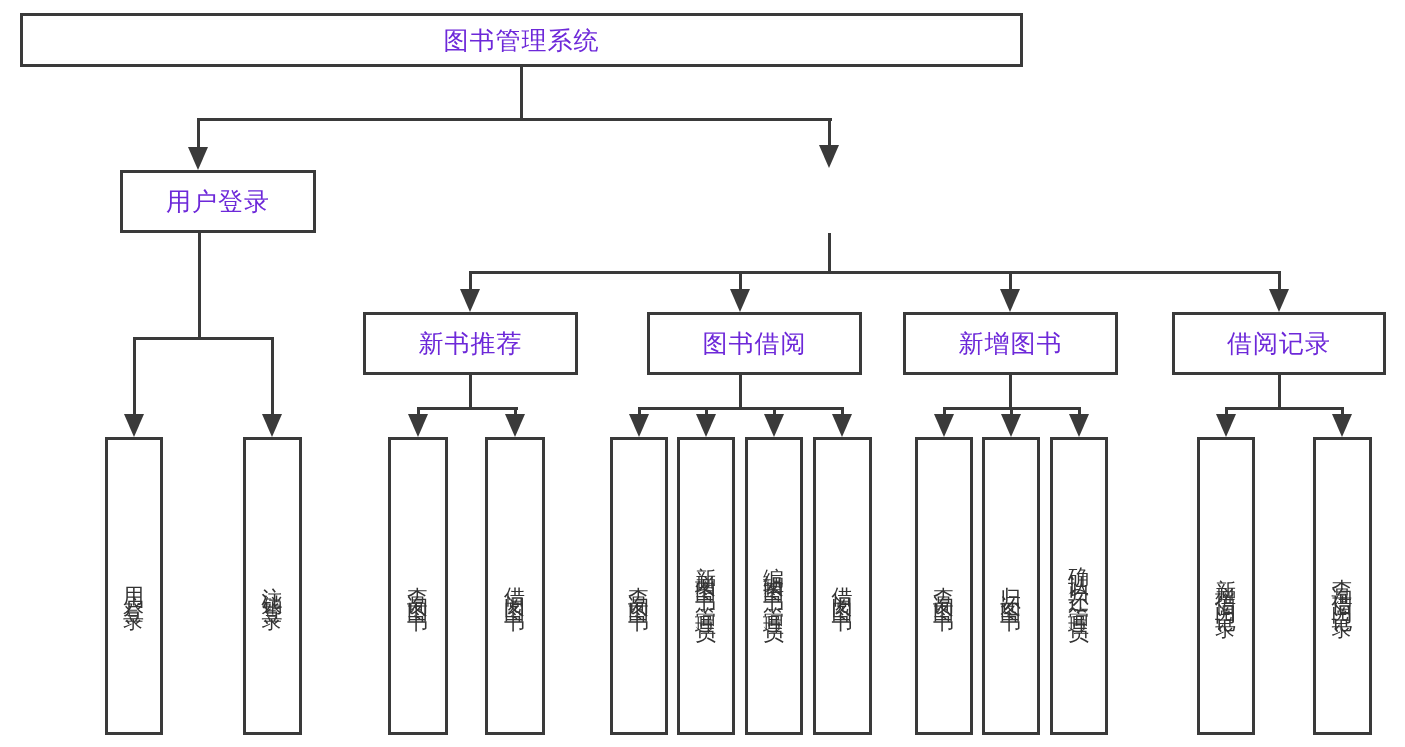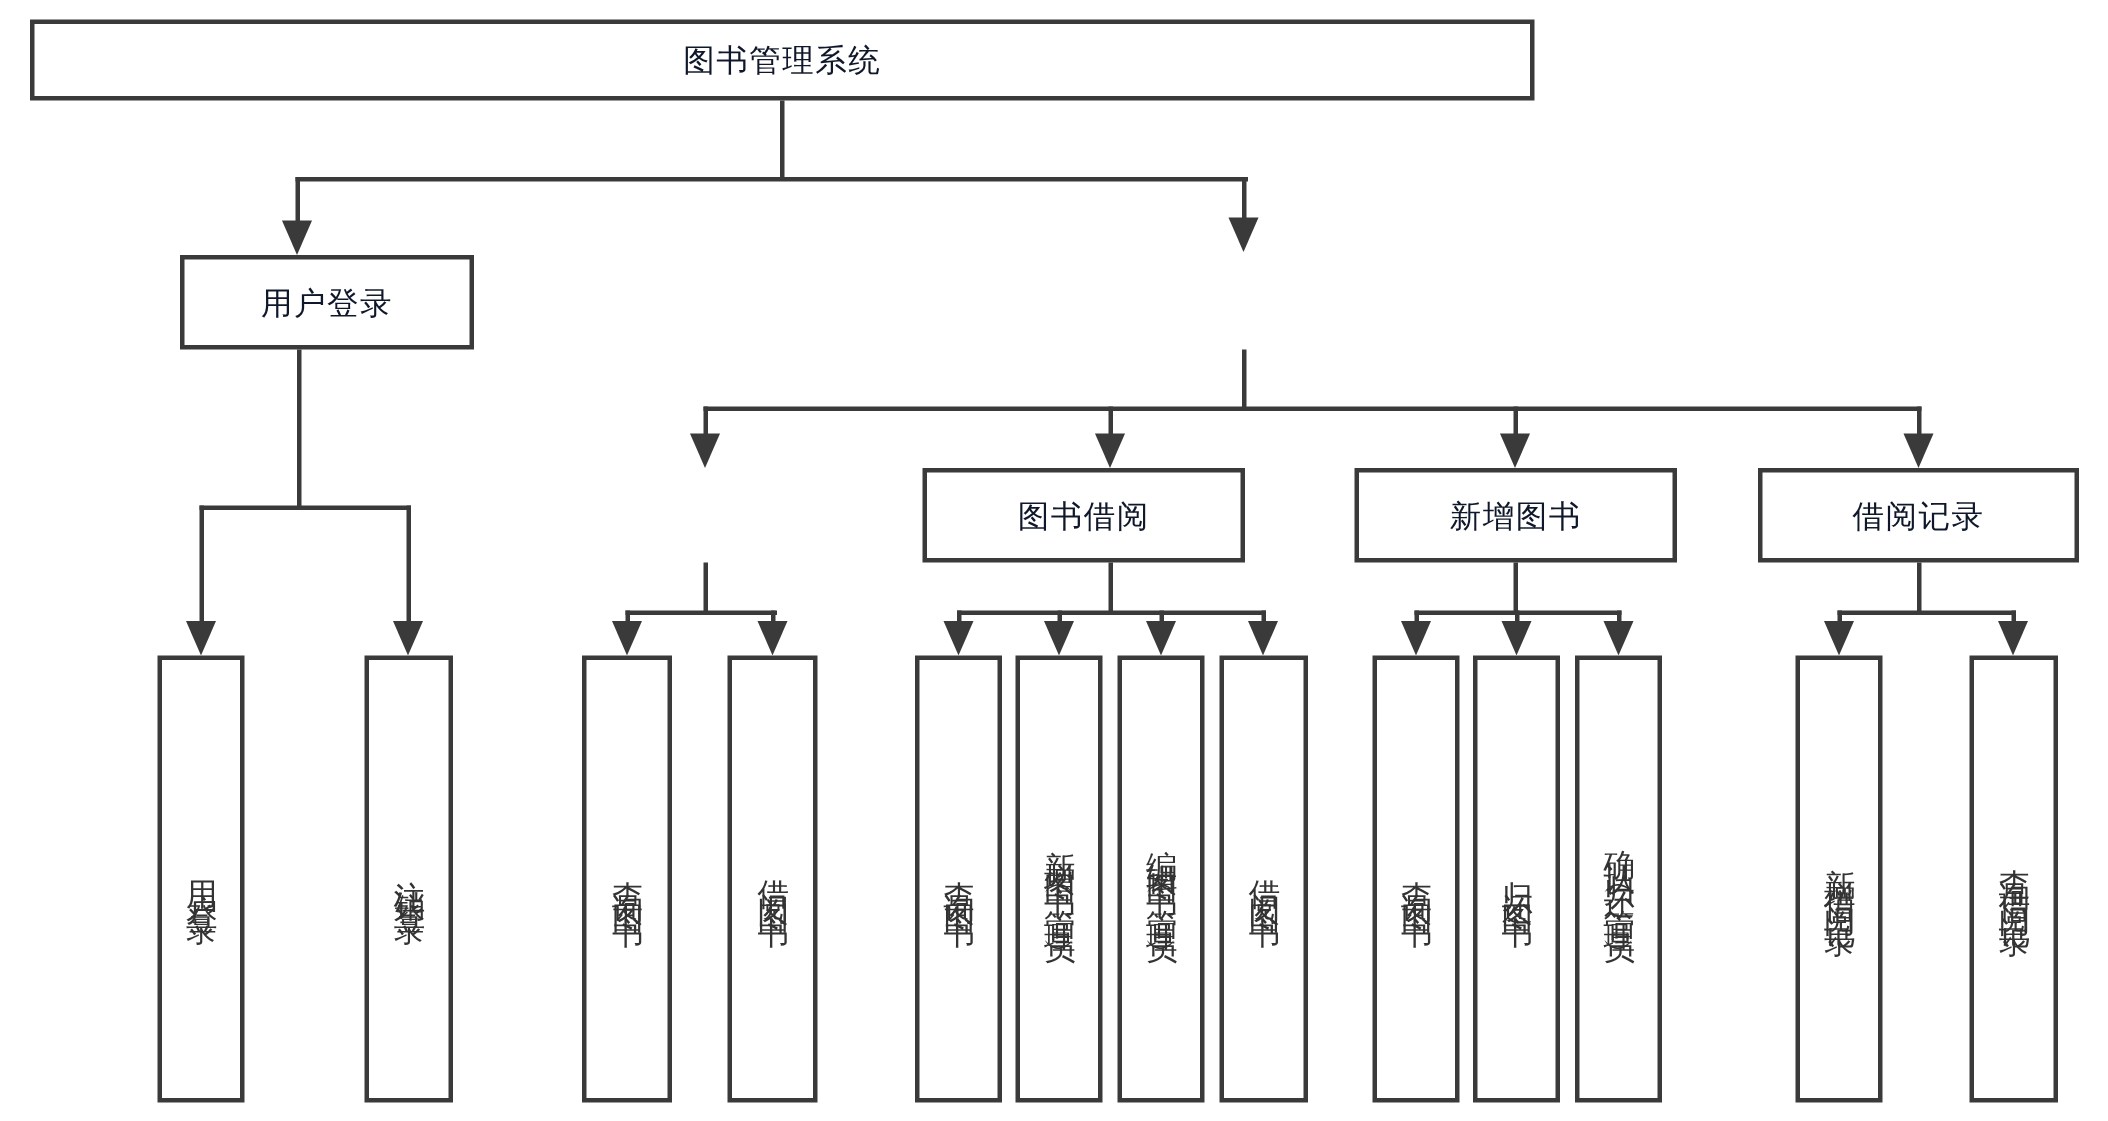--- a/index.html
+++ b/index.html
@@ -13,22 +13,22 @@
   .node{
     position:absolute;
     box-sizing:border-box;
     border:3px solid #3a3a3a;
     background:#fff;
     display:flex;
     align-items:center;
     justify-content:center;
   }
   .htext{
-    font-size:21px;
-    color:#0f172a;
+    font-size:25px;
+    color:#6d28d9;
     letter-spacing:1px;
     white-space:nowrap;
   }
   .vtext{
     writing-mode:vertical-rl;
     text-orientation:mixed;
     font-size:21px;
     letter-spacing:8px;
     color:#333;
     line-height:1;
@@ -84,21 +84,24 @@
   <div class="hl" style="left:469px;top:271px;width:812px"></div>
   <div class="vl" style="left:469px;top:271px;height:22px"></div>
   <div class="ar" style="left:460px;top:289px"></div>
   <div class="vl" style="left:739px;top:271px;height:22px"></div>
   <div class="ar" style="left:730px;top:289px"></div>
   <div class="vl" style="left:1009px;top:271px;height:22px"></div>
   <div class="ar" style="left:1000px;top:289px"></div>
   <div class="vl" style="left:1278px;top:271px;height:22px"></div>
   <div class="ar" style="left:1269px;top:289px"></div>
 
-  <div class="node" style="left:615px;top:312px;width:215px;height:63px">
+  <div class="node" style="left:363px;top:312px;width:215px;height:63px">
+    <span class="htext">新书推荐</span>
+  </div>
+  <div class="node" style="left:647px;top:312px;width:215px;height:63px">
     <span class="htext">图书借阅</span>
   </div>
   <div class="node" style="left:903px;top:312px;width:215px;height:63px">
     <span class="htext">新增图书</span>
   </div>
   <div class="node" style="left:1172px;top:312px;width:214px;height:63px">
     <span class="htext">借阅记录</span>
   </div>
 
   <div class="vl" style="left:469px;top:375px;height:35px"></div>

